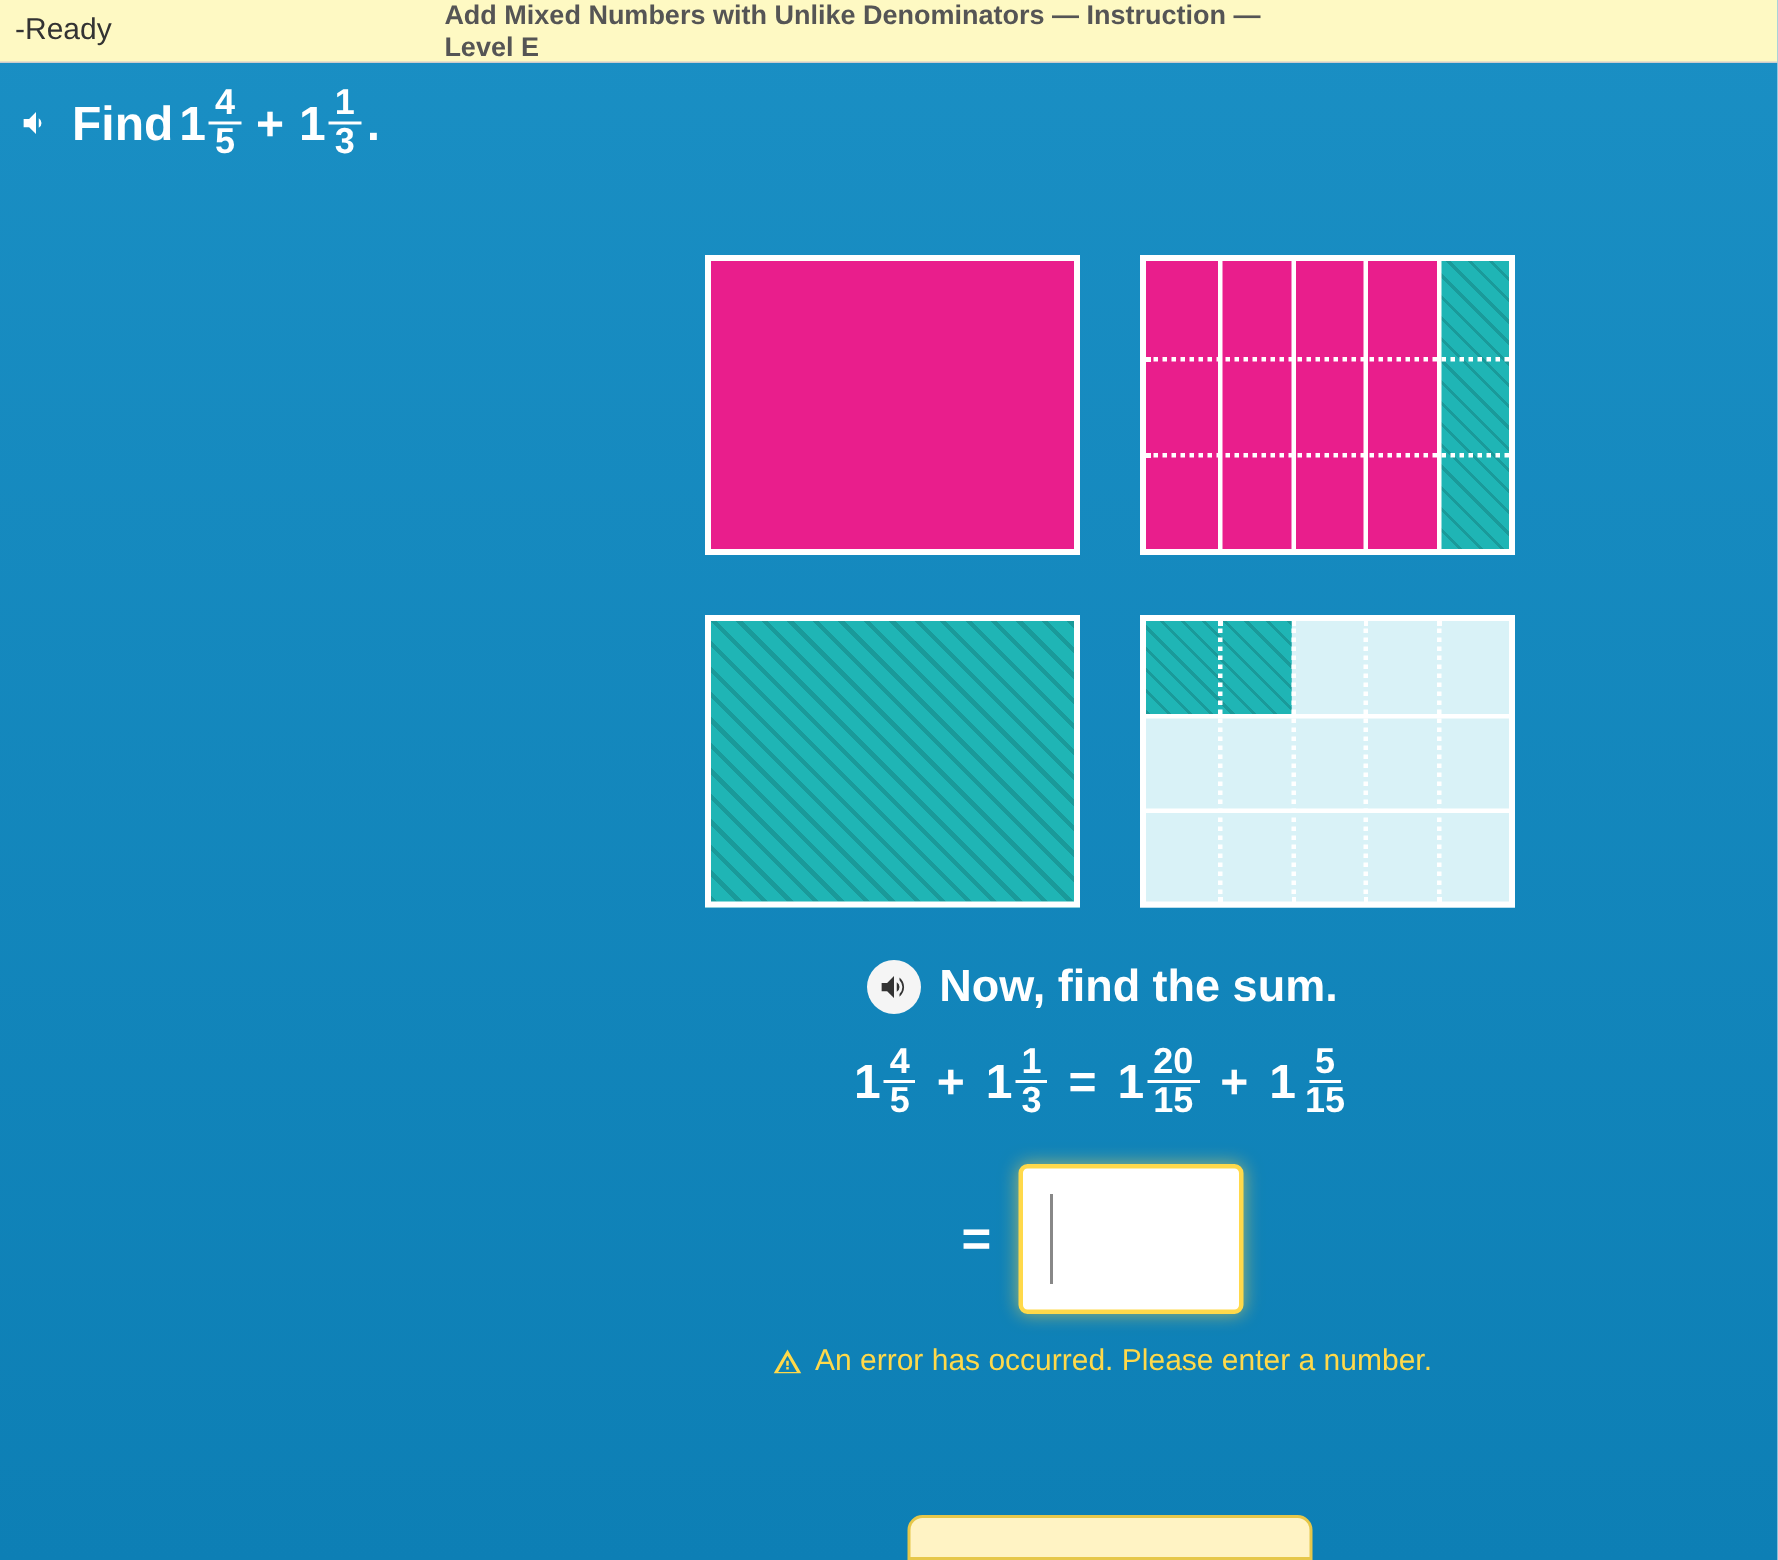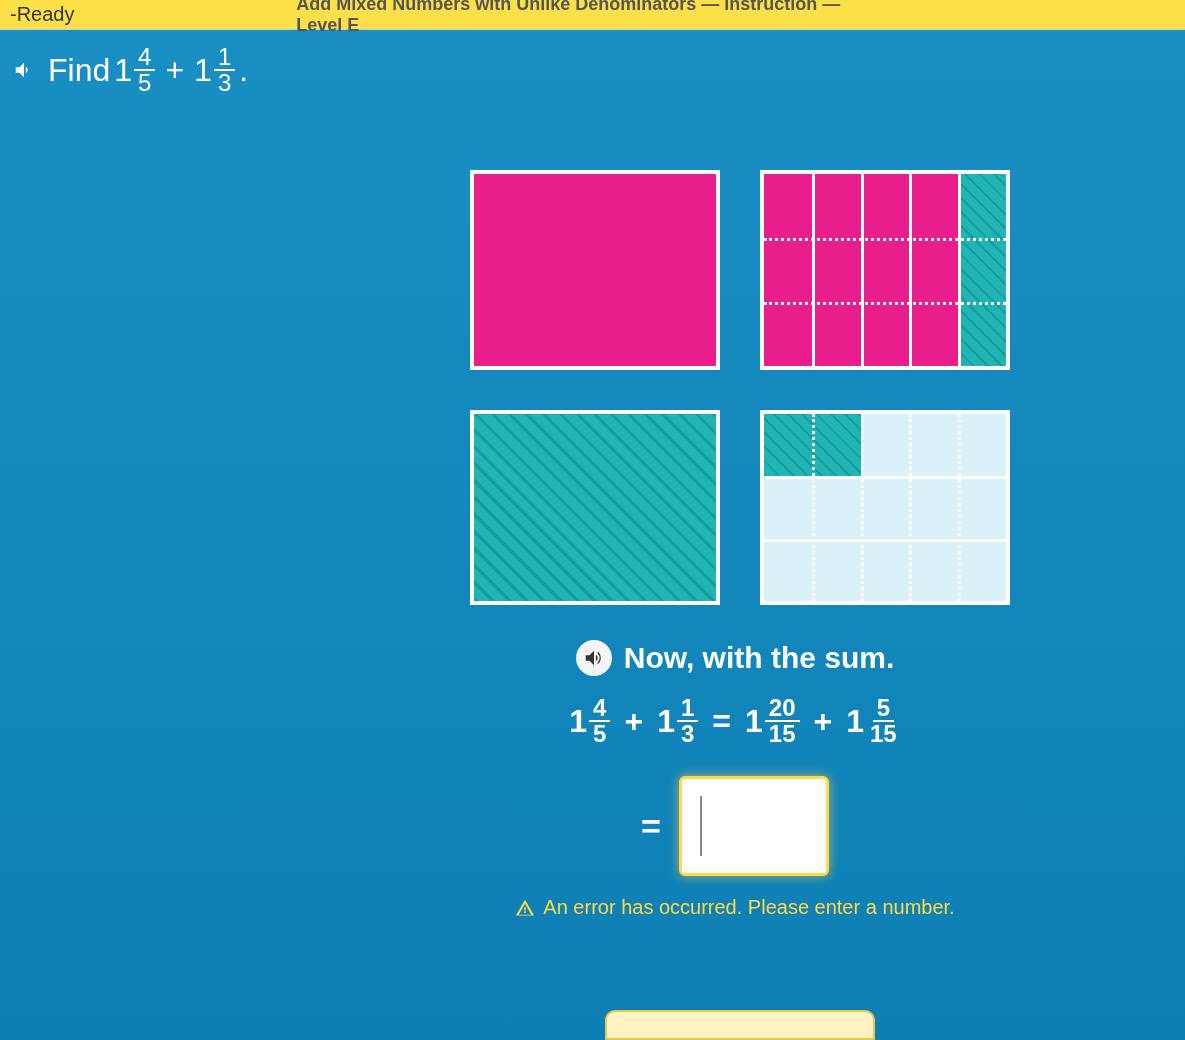--- a/index.html
+++ b/index.html
@@ -4,22 +4,22 @@
 <style>
 * { box-sizing: border-box; margin: 0; padding: 0; }
 body {
   width: 1185px;
   height: 1040px;
   font-family: Arial, Helvetica, sans-serif;
   background: linear-gradient(180deg, #1a8fc4 0%, #0d7fb5 100%);
   overflow: hidden;
 }
 .header {
-  background: #fde047;
-  height: 30px;
+  background: #fef9c3;
+  height: 42px;
   display: flex;
   align-items: center;
   padding: 0 10px;
   border-bottom: 1px solid #ccc;
 }
 .header-left { font-size: 20px; color: #333; font-weight: 500; }
 .header-center {
   position: absolute;
   left: 50%;
   transform: translateX(-50%);
@@ -33,21 +33,21 @@
   padding: 15px 10px;
   color: #fff;
 }
 .speaker-icon-small {
   width: 28px; height: 28px;
   display: flex; align-items: center; justify-content: center;
   margin-right: 10px;
 }
 .problem-text {
   font-size: 32px;
-  font-weight: normal;
+  font-weight: bold;
   color: #fff;
   display: flex;
   align-items: center;
 }
 .mixed-num {
   display: inline-flex;
   align-items: center;
   margin: 0 4px;
 }
 .whole { font-size: 32px; }
@@ -229,21 +229,21 @@
   </div>
 </div>
 
 <div class="instruction-area">
   <div class="instruction-line">
     <span class="speaker-btn">
       <svg viewBox="0 0 24 24" width="22" height="22" fill="#333">
           <path d="M3 9v6h4l5 5V4L7 9H3zm13 3a4 4 0 0 0-2-3.5v7A4 4 0 0 0 16 12zm0-7v2a7 7 0 0 1 0 10v2a9 9 0 0 0 0-14z"></path>
         </svg>
     </span>
-    <span class="instruction-text">Now, with the sum.</span>
+    <span class="instruction-text">Now, find the sum.</span>
   </div>
 
   <div class="equation">
     <span class="mixed-num">
       <span class="whole">1</span>
       <span class="frac">
           <span class="num">4</span>
           <span class="den">5</span>
         </span>
     </span>

